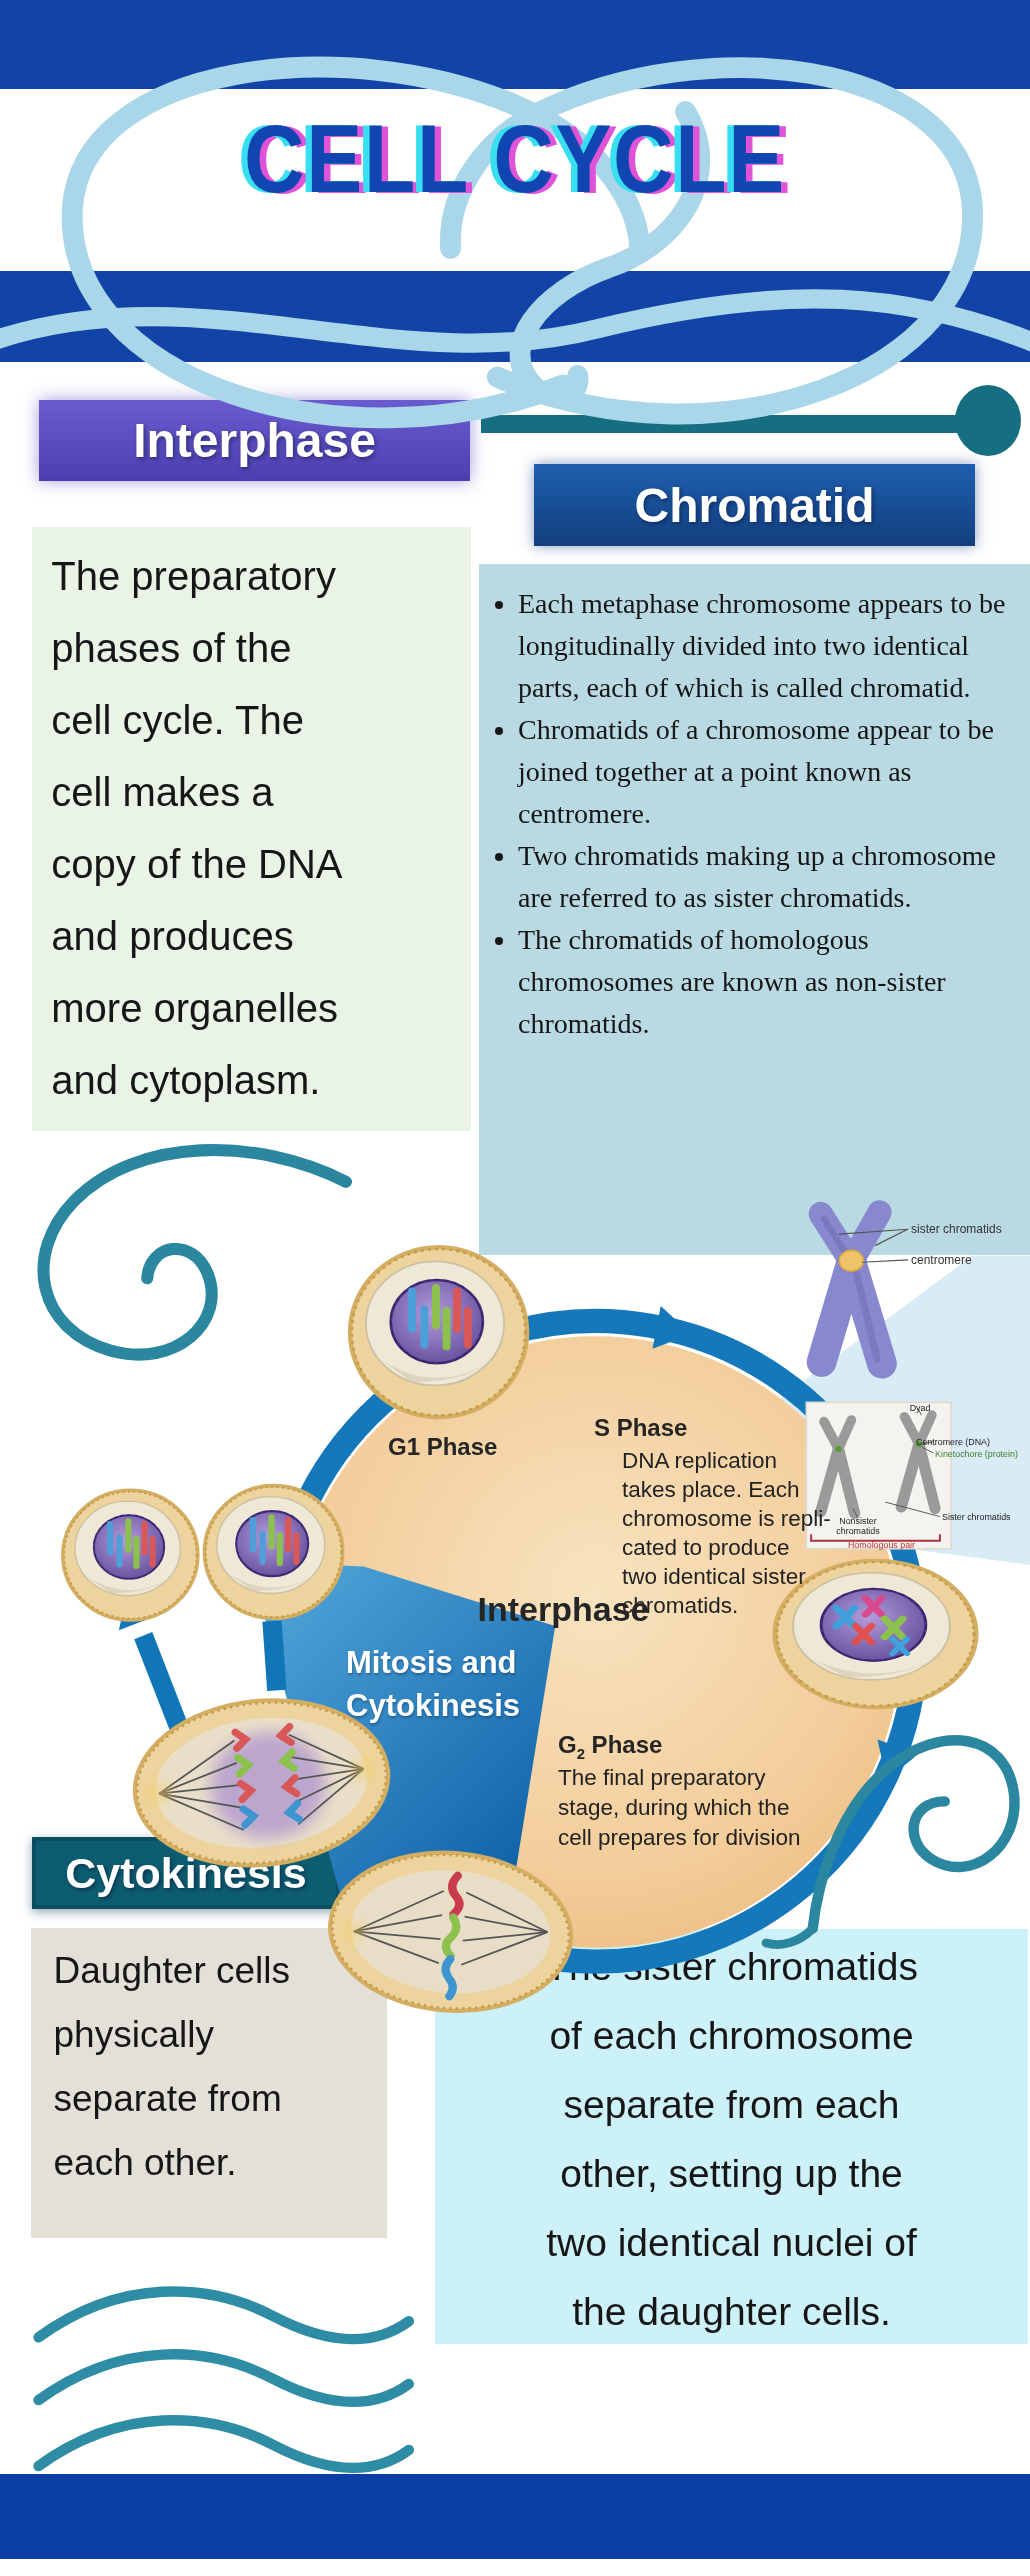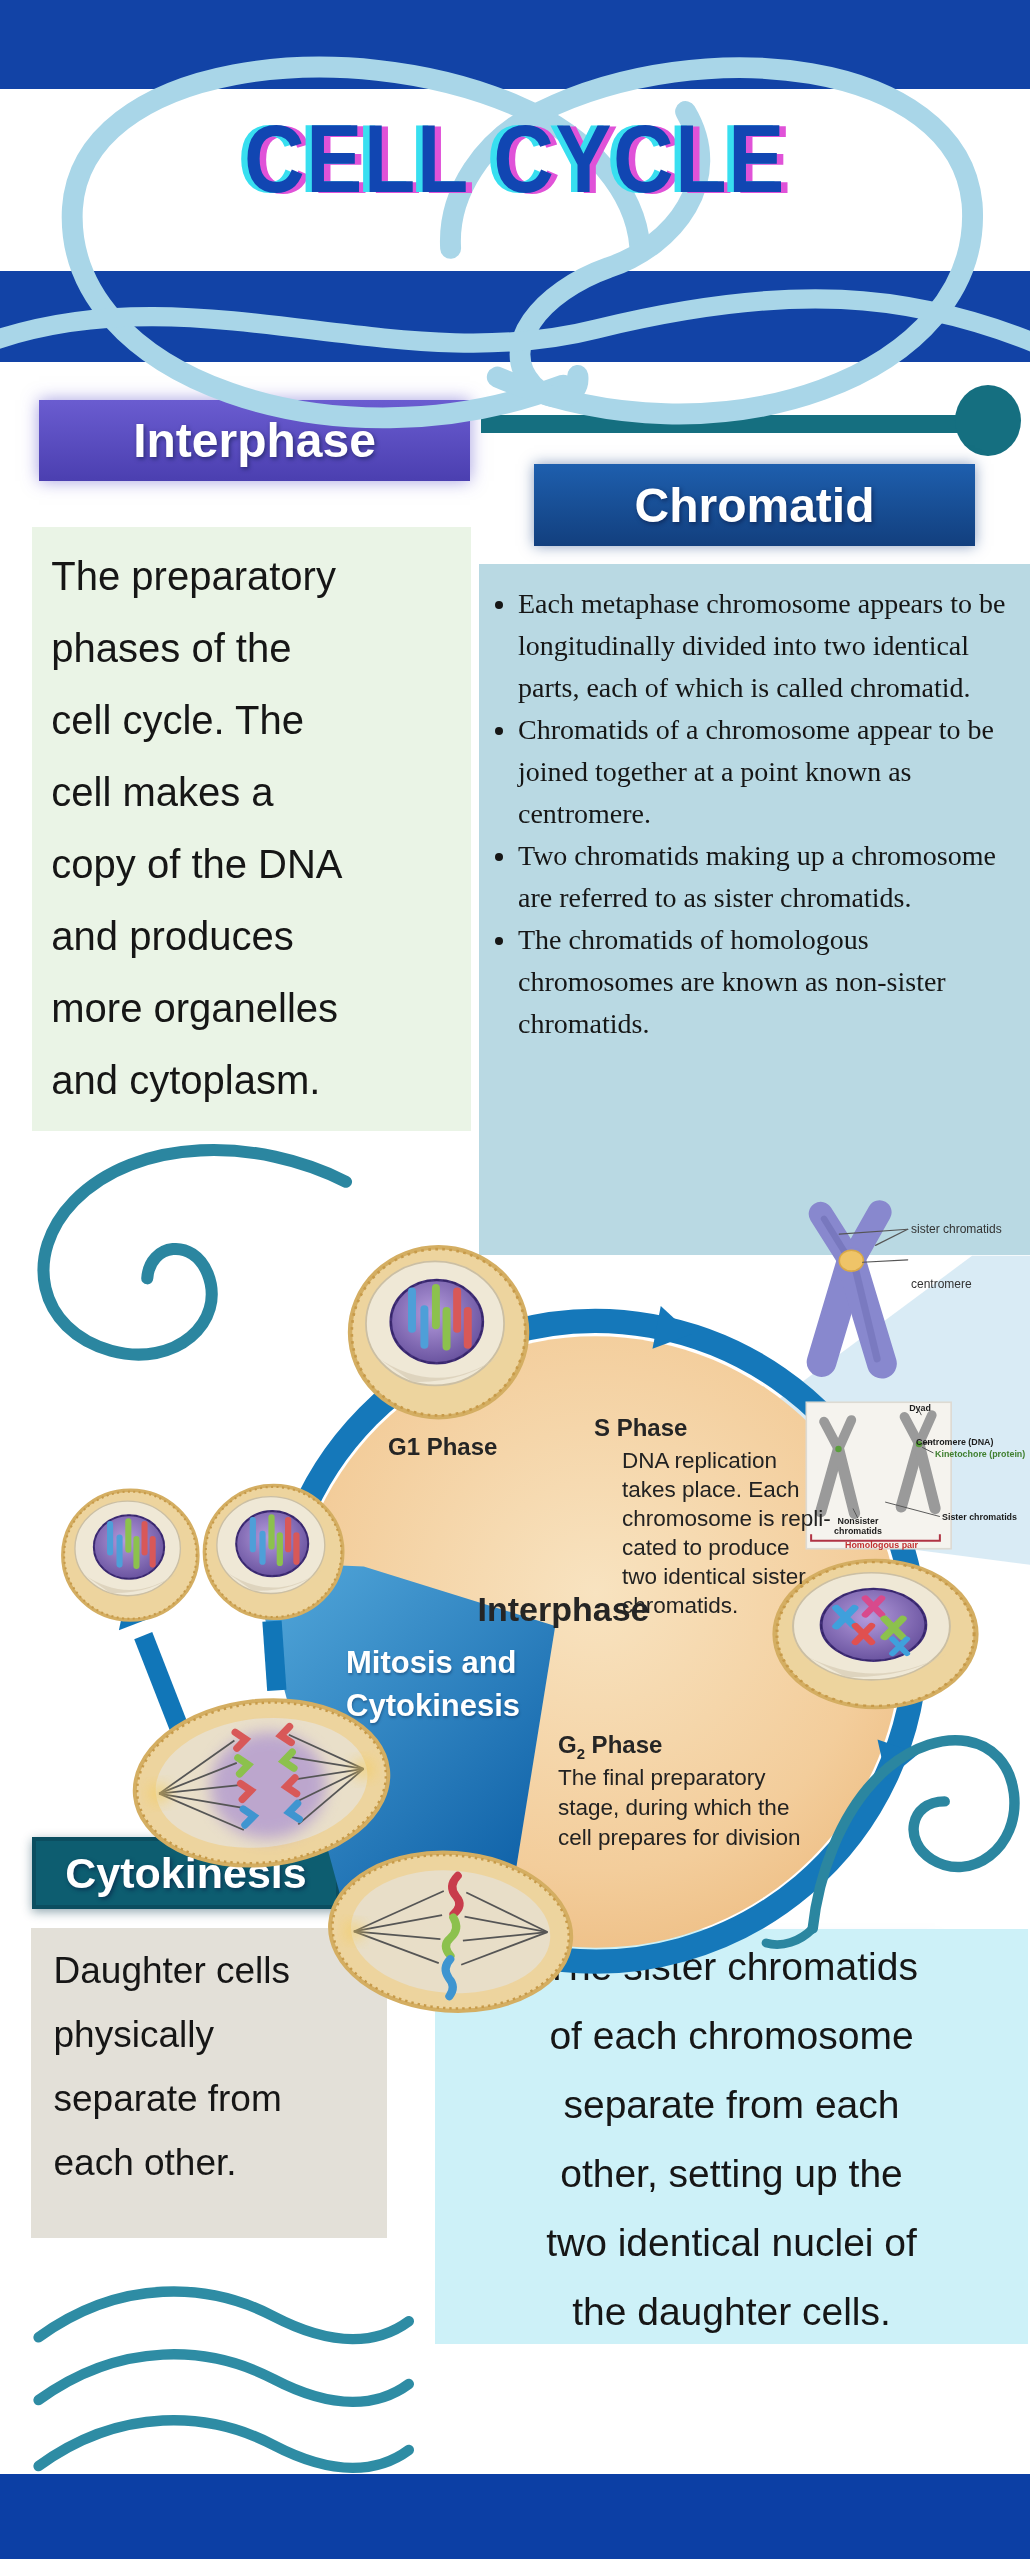--- a/index.html
+++ b/index.html
@@ -56,22 +56,22 @@
   #g2-title{left:558px;top:1731px;}
   #g2-title sub{font-size:.62em;}
   #g2-body{left:558px;top:1763px;line-height:30px;}
   #interphase-label{left:451px;top:1590px;width:225px;text-align:center;font-weight:800;font-size:34px;color:#252525;}
   #mc-label{left:346px;top:1641px;width:177px;text-align:left;font-weight:800;font-size:31px;line-height:43px;
       color:#ffffff;white-space:pre-line;text-shadow:0.8px 1.6px 2.4px rgba(10,40,80,.4);}
 
   
   .figlab{color:#333;font-size:12px;}
   #sister-label{left:911px;top:1222px;}
-  #centromere-label{left:911px;top:1253px;margin-top:24px;}
-  .dylab{font-size:8.9px;font-weight:700;color:#1c1c1c;line-height:9.7px;}
+  #centromere-label{left:911px;top:1253px;}
+  .dylab{font-size:8.9px;font-weight:400;color:#1c1c1c;line-height:9.7px;}
   #dyad-label{left:900px;top:1404px;width:40px;text-align:center;}
   #dy-centromere{left:916px;top:1438px;}
   #dy-kinetochore{left:935px;top:1450px;color:#3F7F2F;}
   #dy-sister{left:942px;top:1513px;}
   #dy-nonsister{left:821px;top:1517px;width:74px;text-align:center;}
   #dy-homologous{left:821px;top:1541px;width:121px;text-align:center;color:#C03030;}
 
   #footer-bar{left:0;top:2474px;width:1030px;height:85px;background:#0C3FA5;}
 </style>
 </head>

